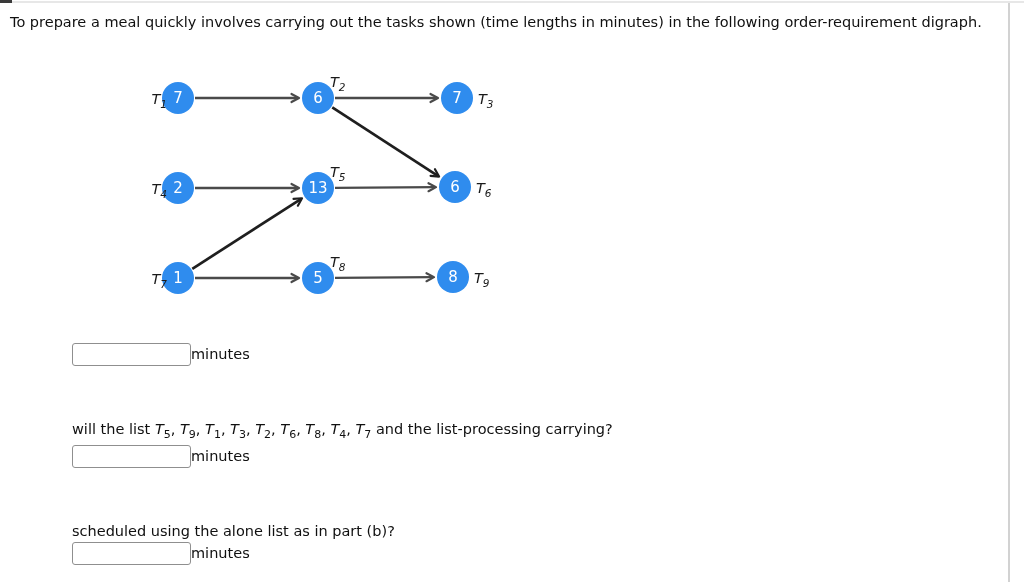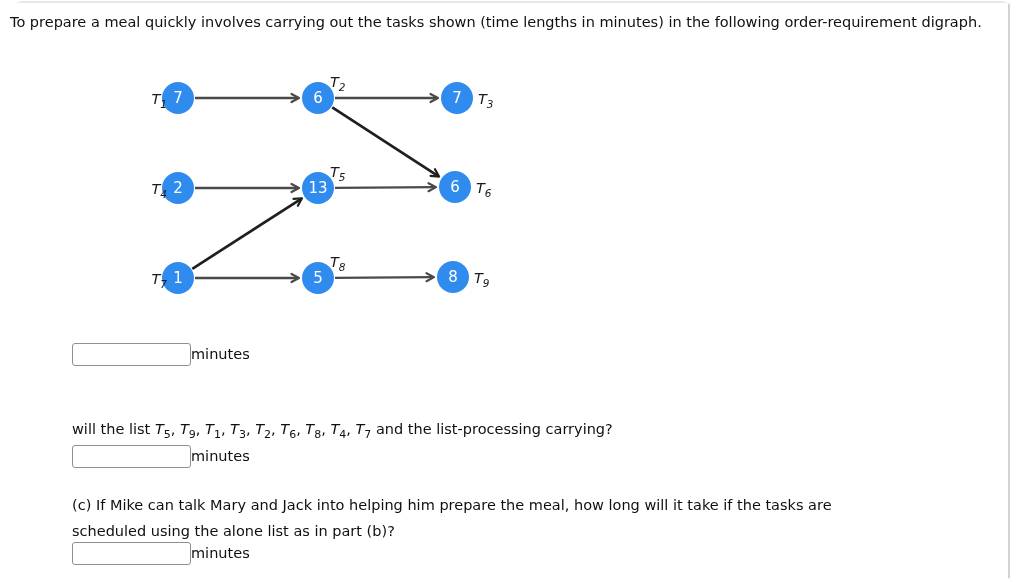--- a/index.html
+++ b/index.html
@@ -1,20 +1,19 @@
 <!DOCTYPE html>
 <html><head>
 <meta charset="utf-8">
 <style>
   html,body{margin:0;padding:0;background:#ffffff;}
   .page{
     position:relative;width:1024px;height:582px;background:#ffffff;
     font-family:"DejaVu Sans","Liberation Sans",sans-serif;color:#101010;
     overflow:hidden;
-    border-radius:29px;
   }
   .top-rule{position:absolute;left:0;top:1px;width:1024px;height:2px;background:#e7e7e7;}
   .top-rule-dark{position:absolute;left:0;top:0;width:12px;height:3px;background:#3a3a3a;}
   .right-rule{position:absolute;left:1008px;top:3px;bottom:0;width:2px;background:#d2d2d2;}
   .intro{
     position:absolute;left:10px;top:9px;width:992px;margin:0;
     font-size:14.5px;line-height:26px;
   }
   #digraph-svg{
     position:absolute;left:0;top:0;width:1024px;height:582px;
@@ -108,20 +107,20 @@
   <div class="qtext" id="qb-text">
     <br>
     <span><span>will the list </span><span id="task-list"><i>T</i><sub>5</sub>, <i>T</i><sub>9</sub>, <i>T</i><sub>1</sub>, <i>T</i><sub>3</sub>, <i>T</i><sub>2</sub>, <i>T</i><sub>6</sub>, <i>T</i><sub>8</sub>, <i>T</i><sub>4</sub>, <i>T</i><sub>7</sub></span><span> and the list-processing carrying?</span></span>
   </div>
   <div class="answer-row" id="qb-answer">
     <input type="text" class="answer-input" value="" style="">
     <span class="unit">minutes</span>
   </div>
 
   <div class="qtext" id="qc-text">
-    <span>(c) If Mike can talk Mary and Jack into helping him prepare the meal, how long will it take if the tasks are</span><br>
+    <br>
     <span>scheduled using the alone list as in part (b)?</span>
   </div>
   <div class="answer-row" id="qc-answer">
     <input type="text" class="answer-input" value="" style="">
     <span class="unit">minutes</span>
   </div>
 </div>
 
 </body></html>

